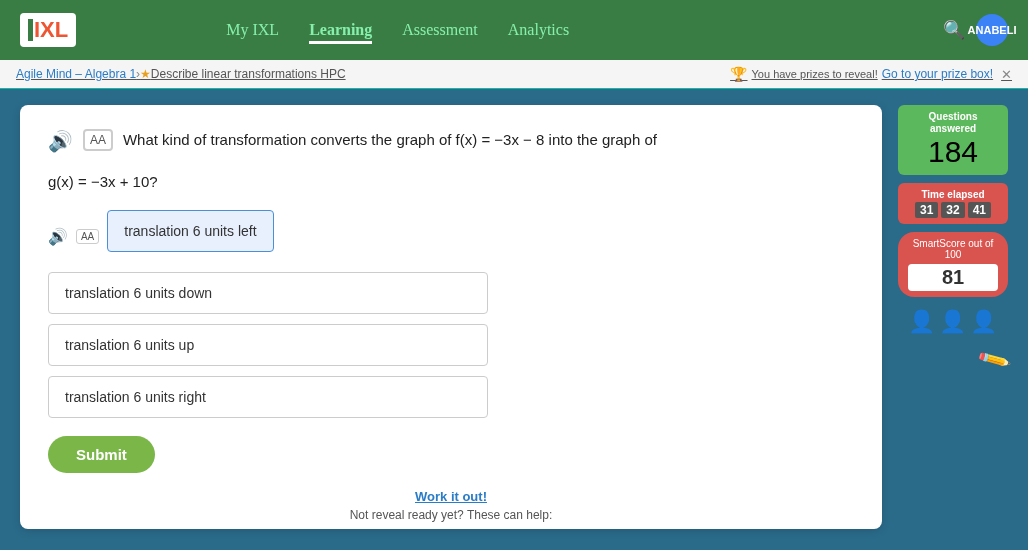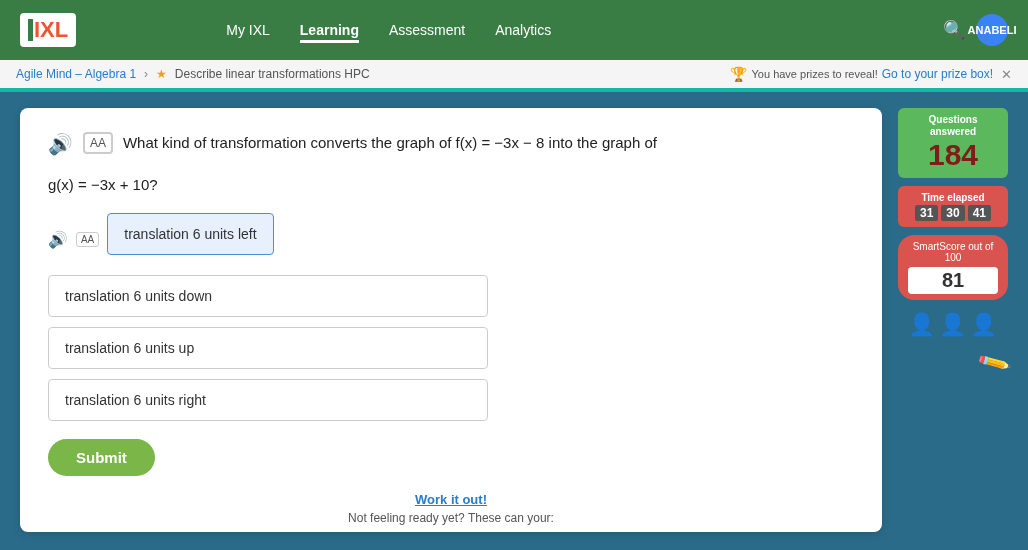--- a/index.html
+++ b/index.html
@@ -40,25 +40,26 @@
       display: inline-block;
     }
     .logo-text { color: #e53; font-weight: 900; font-size: 22px; }
     .nav {
       display: flex;
       gap: 30px;
       margin-left: 120px;
       align-items: center;
     }
     .nav-item {
-      color: #ffffff;
-      font-size: 14px;
+      color: #86efac;
+      font-size: 16px;
       cursor: pointer;
       padding: 4px 0;
       text-decoration: none;
+      font-family: Liberation Serif, serif;
     }
     .nav-item.active {
       font-weight: bold;
       border-bottom: 3px solid white;
       padding-bottom: 2px;
     }
     .header-right {
       margin-left: auto;
       display: flex;
       align-items: center;
@@ -83,22 +84,23 @@
     }
 
     
     .breadcrumb {
       background: #f5f5f5;
       padding: 6px 16px;
       font-size: 12px;
       color: #555;
       display: flex;
       align-items: center;
-      gap: 8px;
-      border-bottom: 4px solid #14b8a6;
+      gap: 0;
+      border-bottom: 1px solid #14b8a6;
+      text-decoration: underline;
     }
     .breadcrumb a { color: #2a7cc7; text-decoration: none; font-size: 12px; }
     .breadcrumb .sep { color: #888; }
     .breadcrumb .star { color: #e8a020; }
     .prize-banner {
       margin-left: auto;
       font-size: 11px;
       color: #555;
       display: flex;
       align-items: center;
@@ -247,21 +249,21 @@
     }
     .pencil-icon { font-size: 22px; color: #5bc0de; transform: rotate(-30deg); display: inline-block; }
 
     .questions-box {
       background: #5cb85c;
       border-radius: 6px;
       padding: 6px 10px;
       text-align: center;
     }
     .questions-label { font-size: 10px; color: white; font-weight: bold; line-height: 1.2; }
-    .questions-value { font-size: 30px; font-weight: bold; color: #7f1d1d; }
+    .questions-value { font-size: 30px; font-weight: normal; color: #000000; }
 
     .time-elapsed-box {
       background: #d9534f;
       border-radius: 6px;
       padding: 6px 10px;
       text-align: center;
     }
     .time-elapsed-label { font-size: 10px; color: white; font-weight: bold; }
     .time-elapsed-nums {
       display: flex;
@@ -321,34 +323,34 @@
     </div>
     <div class="answer-option">translation 6 units down</div>
     <div class="answer-option">translation 6 units up</div>
     <div class="answer-option">translation 6 units right</div>
 
     <div class="submit-area">
       <button class="submit-btn">Submit</button>
     </div>
 
     <div class="work-it-out">Work it out!</div>
-    <div class="not-ready">Not feeling ready yet? These can your:</div>
+    <div class="not-ready">Not reveal ready yet? These can help:</div>
   </div>
 
   <div class="sidebar">
     <div class="questions-box">
       <div class="questions-label">Questions answered</div>
       <div class="questions-value">184</div>
     </div>
 
     <div class="time-elapsed-box">
       <div class="time-elapsed-label">Time elapsed</div>
       <div class="time-elapsed-nums">
         <span class="t-num">31</span>
-        <span class="t-num">30</span>
+        <span class="t-num">32</span>
         <span class="t-num">41</span>
       </div>
     </div>
 
     <div class="smartscore-box">
       <div class="smartscore-label">SmartScore out of 100</div>
       <div class="smartscore-value">81</div>
     </div>
 
     <div class="people-icons">

